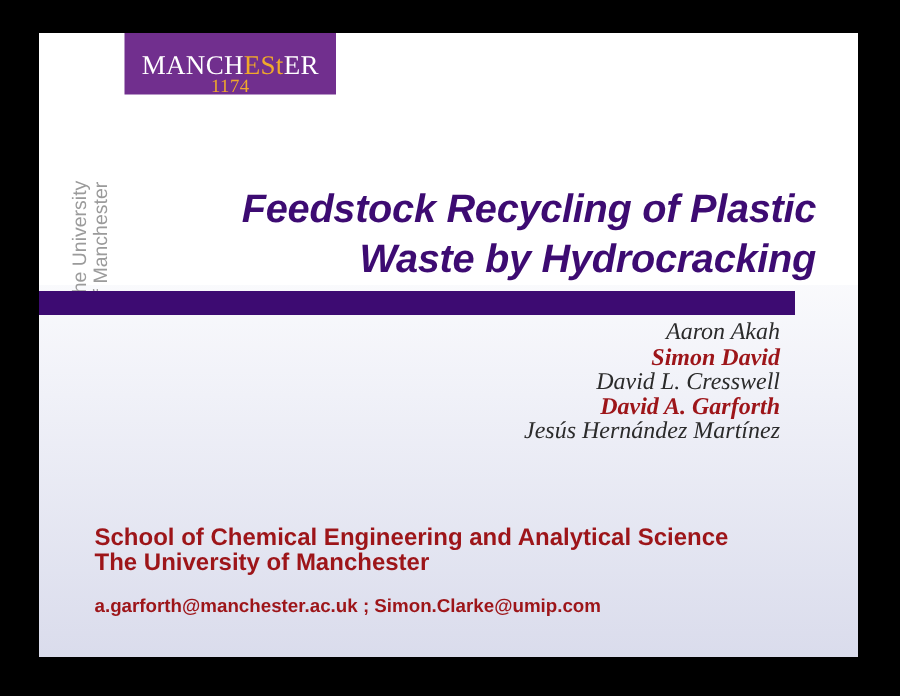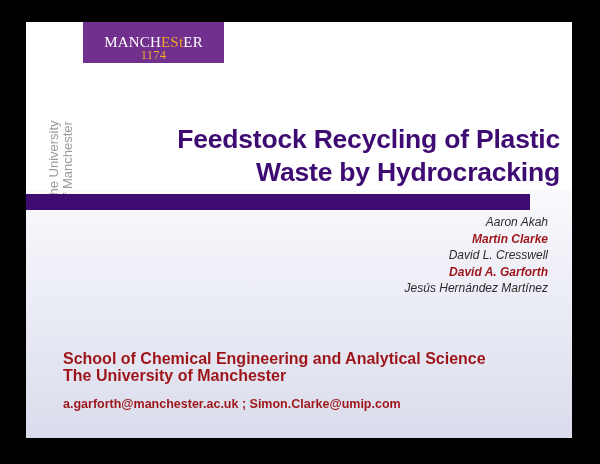--- a/index.html
+++ b/index.html
@@ -52,21 +52,21 @@
     height: 41px;
     background: #712f8e;
     display: flex;
     flex-direction: column;
     align-items: center;
     justify-content: center;
     line-height: 1;
   }
   #logo-wordmark {
     font-family: "Liberation Serif", serif;
-    font-size: 15px;
+    font-size: 18px;
     letter-spacing: 0.2px;
     color: #ffffff;
     white-space: nowrap;
     margin-top: 12px;
   }
   #logo-wordmark .est {
     color: #f0a92a;
   }
   #logo-year {
     font-family: "Liberation Serif", serif;
@@ -89,53 +89,55 @@
     line-height: 13.5px;
     font-family: "Liberation Sans", sans-serif;
     text-align: left;
     white-space: nowrap;
   }
   #vertical-name div { display: block; }
 
   
   #title {
     position: absolute;
-    left: 64px;
+    left: 48px;
     top: 83px;
     width: 470px;
     text-align: right;
     color: #3d0b72;
     font-size: 26.5px;
     font-weight: bold;
     line-height: 33px;
     letter-spacing: -0.2px;
+    font-style: italic;
   }
   #title .line1 { display: block; }
   #title .line2 { display: block; }
 
   
   #purple-rule {
     position: absolute;
     left: 0px;
     top: 172px;
     width: 504px;
     height: 16px;
     background: #3d0b72;
   }
 
   
   #authors {
     position: absolute;
-    right: 24px;
+    right: 52px;
     top: 192px;
     text-align: right;
     font-style: italic;
-    font-size: 12px;
+    font-size: 16px;
     line-height: 16.5px;
     color: #2b2b2b;
+    font-family: Liberation Serif, serif;
   }
   #authors .author { display: block; white-space: nowrap; }
   #authors .author.highlight {
     color: #9d1519;
     font-weight: bold;
   }
 
   
   #affiliation {
     position: absolute;
@@ -180,21 +182,21 @@
 
     <h1 id="title">
       <span class="line1">Feedstock Recycling of Plastic</span>
       <span class="line2">Waste by Hydrocracking</span>
     </h1>
 
     <div id="purple-rule"></div>
 
     <div id="authors">
       <span class="author">Aaron Akah</span>
-      <span class="author highlight">Martin Clarke</span>
+      <span class="author highlight">Simon David</span>
       <span class="author">David L. Cresswell</span>
       <span class="author highlight">David A. Garforth</span>
       <span class="author">Jesús Hernández Martínez</span>
     </div>
 
     <div id="affiliation">
       <span class="line">School of Chemical Engineering and Analytical Science</span>
       <span class="line">The University of Manchester</span>
     </div>
 

